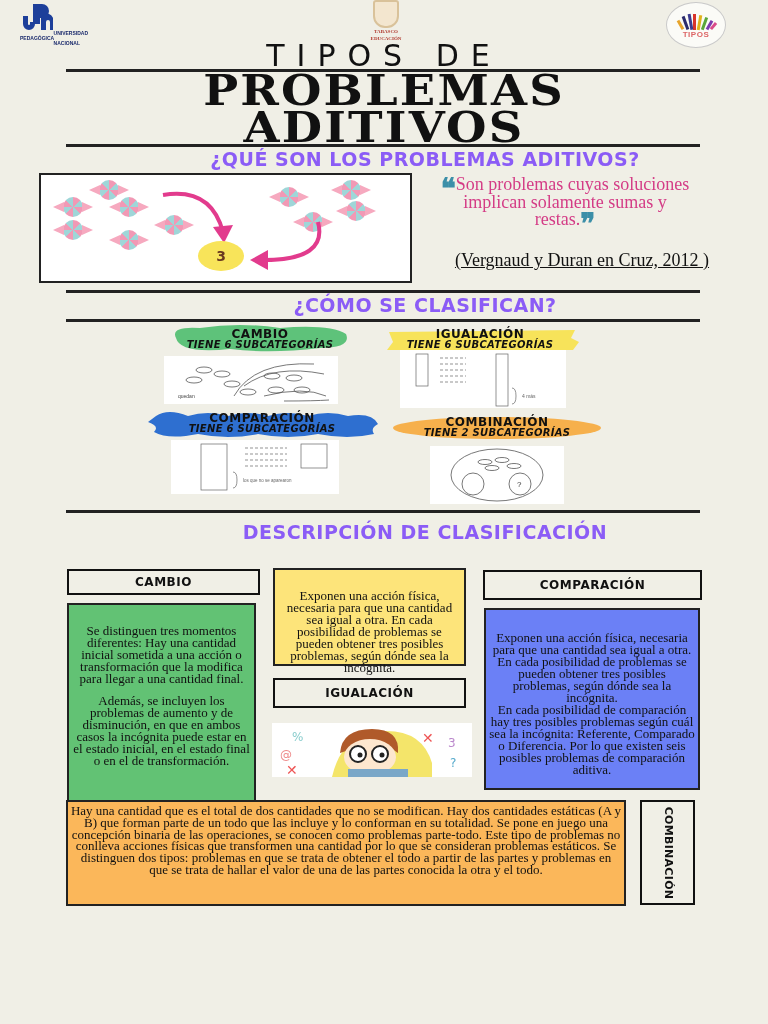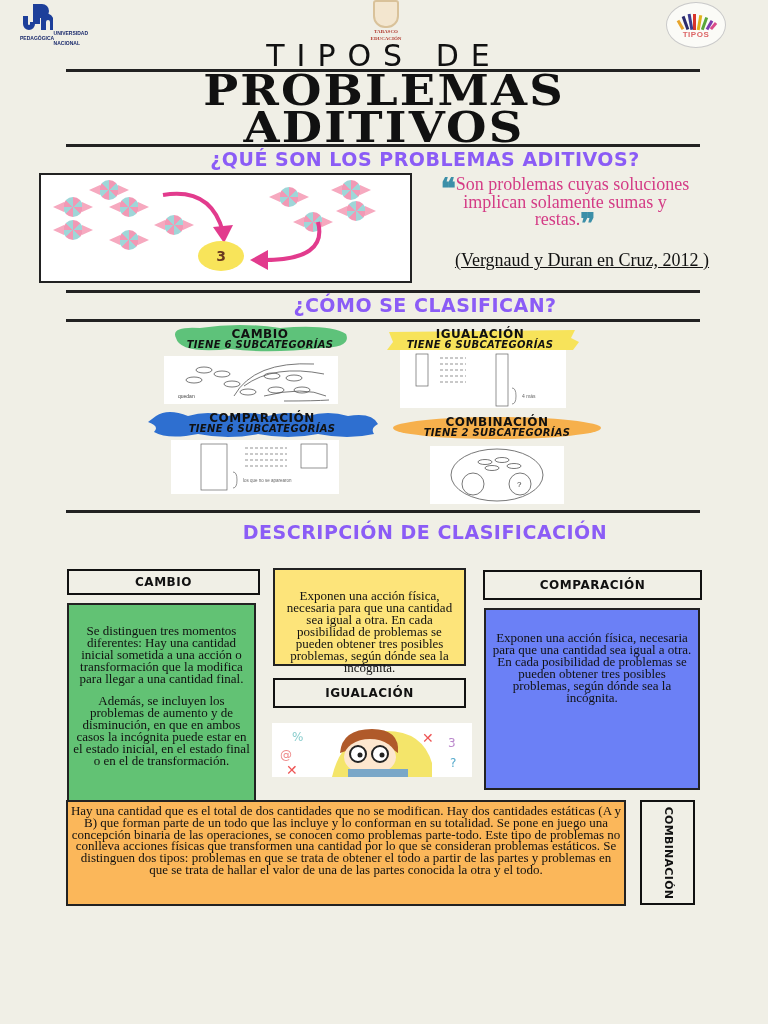--- a/index.html
+++ b/index.html
@@ -249,18 +249,19 @@
     <text x="14" y="52" font-size="14" fill="#e55" font-family="DejaVu Sans, sans-serif">✕</text>
     <text x="150" y="20" font-size="14" fill="#e55" font-family="DejaVu Sans, sans-serif">✕</text>
     <text x="176" y="24" font-size="12" fill="#b8c" font-family="DejaVu Sans, sans-serif">3</text>
     <text x="178" y="44" font-size="12" fill="#5ac" font-family="DejaVu Sans, sans-serif">?</text>
   </svg>
 </div>
 
 <div class="hbox" style="left:483px;top:570px;width:219px;height:30px">COMPARACIÓN</div>
 <div class="tbox blue" style="left:484px;top:608px;width:216px;height:182px">
   <div style="margin-top:2px">Exponen una acción física, necesaria para que una cantidad sea igual a otra. En cada posibilidad de problemas se pueden obtener tres posibles problemas, según dónde sea la incógnita.</div>
+  <div>En cada posibilidad de comparación hay tres posibles problemas según cuál sea la incógnita: Referente, Comparado o Diferencia. Por lo que existen seis posibles problemas de comparación aditiva.</div>
 </div>
 
 <div class="tbox orange" style="left:66px;top:800px;width:560px;height:106px;font-size:13px;line-height:11.8px;padding-top:3px">Hay una cantidad que es el total de dos cantidades que no se modifican. Hay dos cantidades estáticas (A y B) que forman parte de un todo que las incluye y lo conforman en su totalidad. Se pone en juego una concepción binaria de las operaciones, se conocen como problemas parte-todo. Este tipo de problemas no conlleva acciones físicas que transformen una cantidad por lo que se consideran problemas estáticos. Se distinguen dos tipos: problemas en que se trata de obtener el todo a partir de las partes y problemas en que se trata de hallar el valor de una de las partes conocida la otra y el todo.</div>
 <div class="vbox" style="left:640px;top:800px;width:55px;height:105px">
   <div class="vtext">COMBINACIÓN</div>
 </div>
 
 </body></html>

